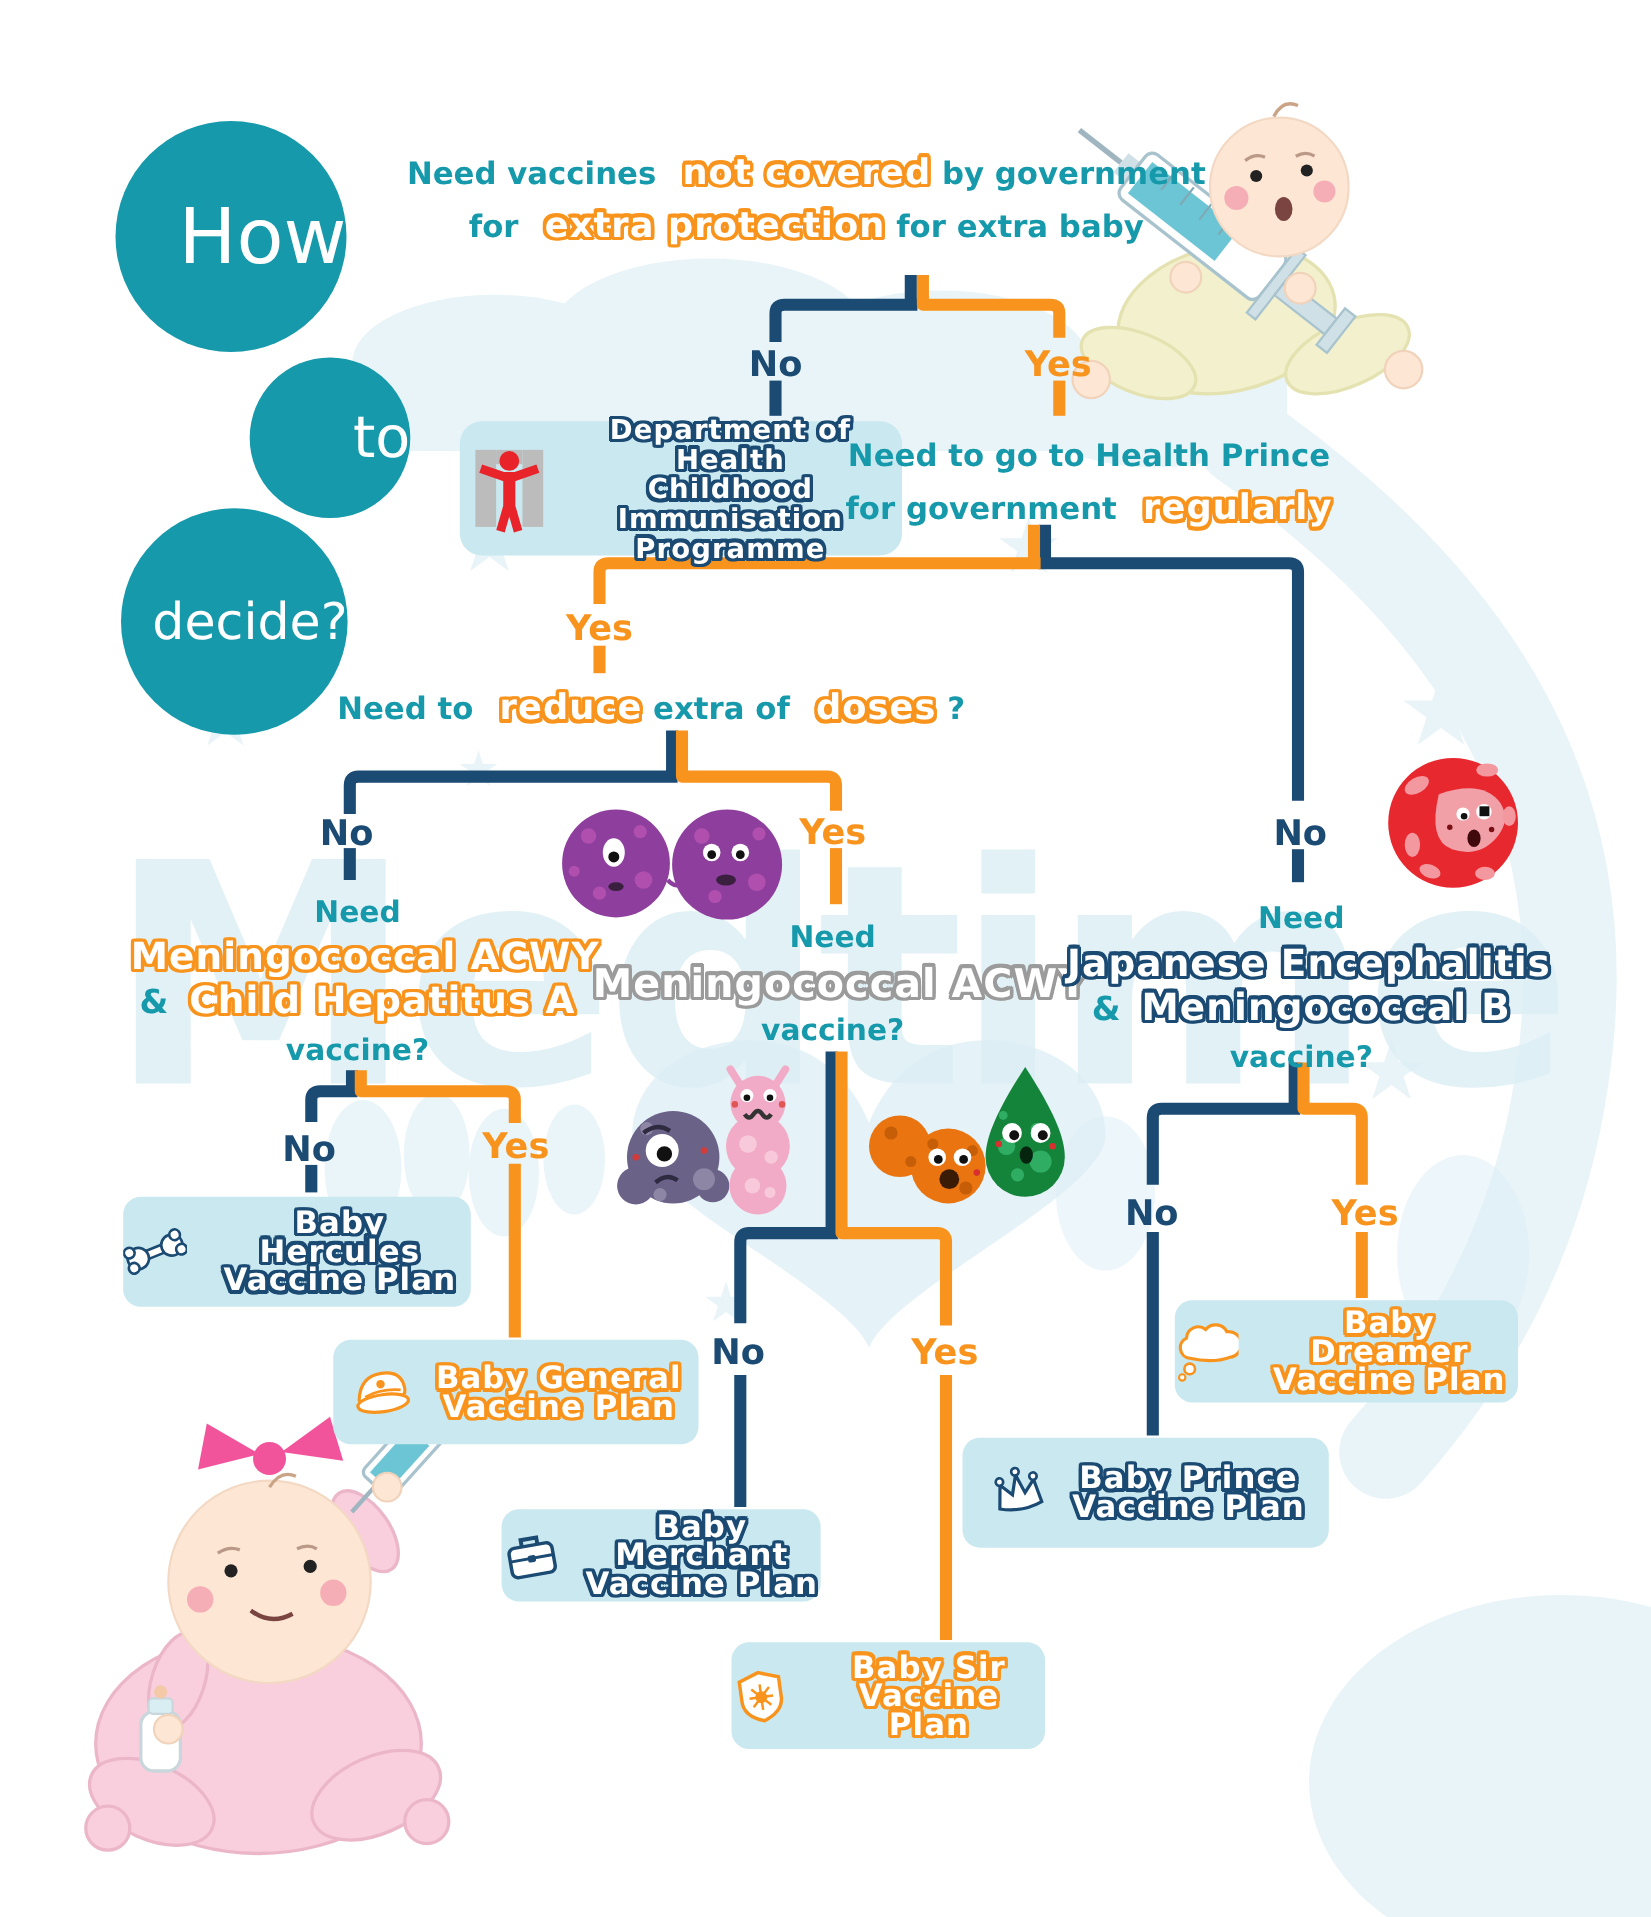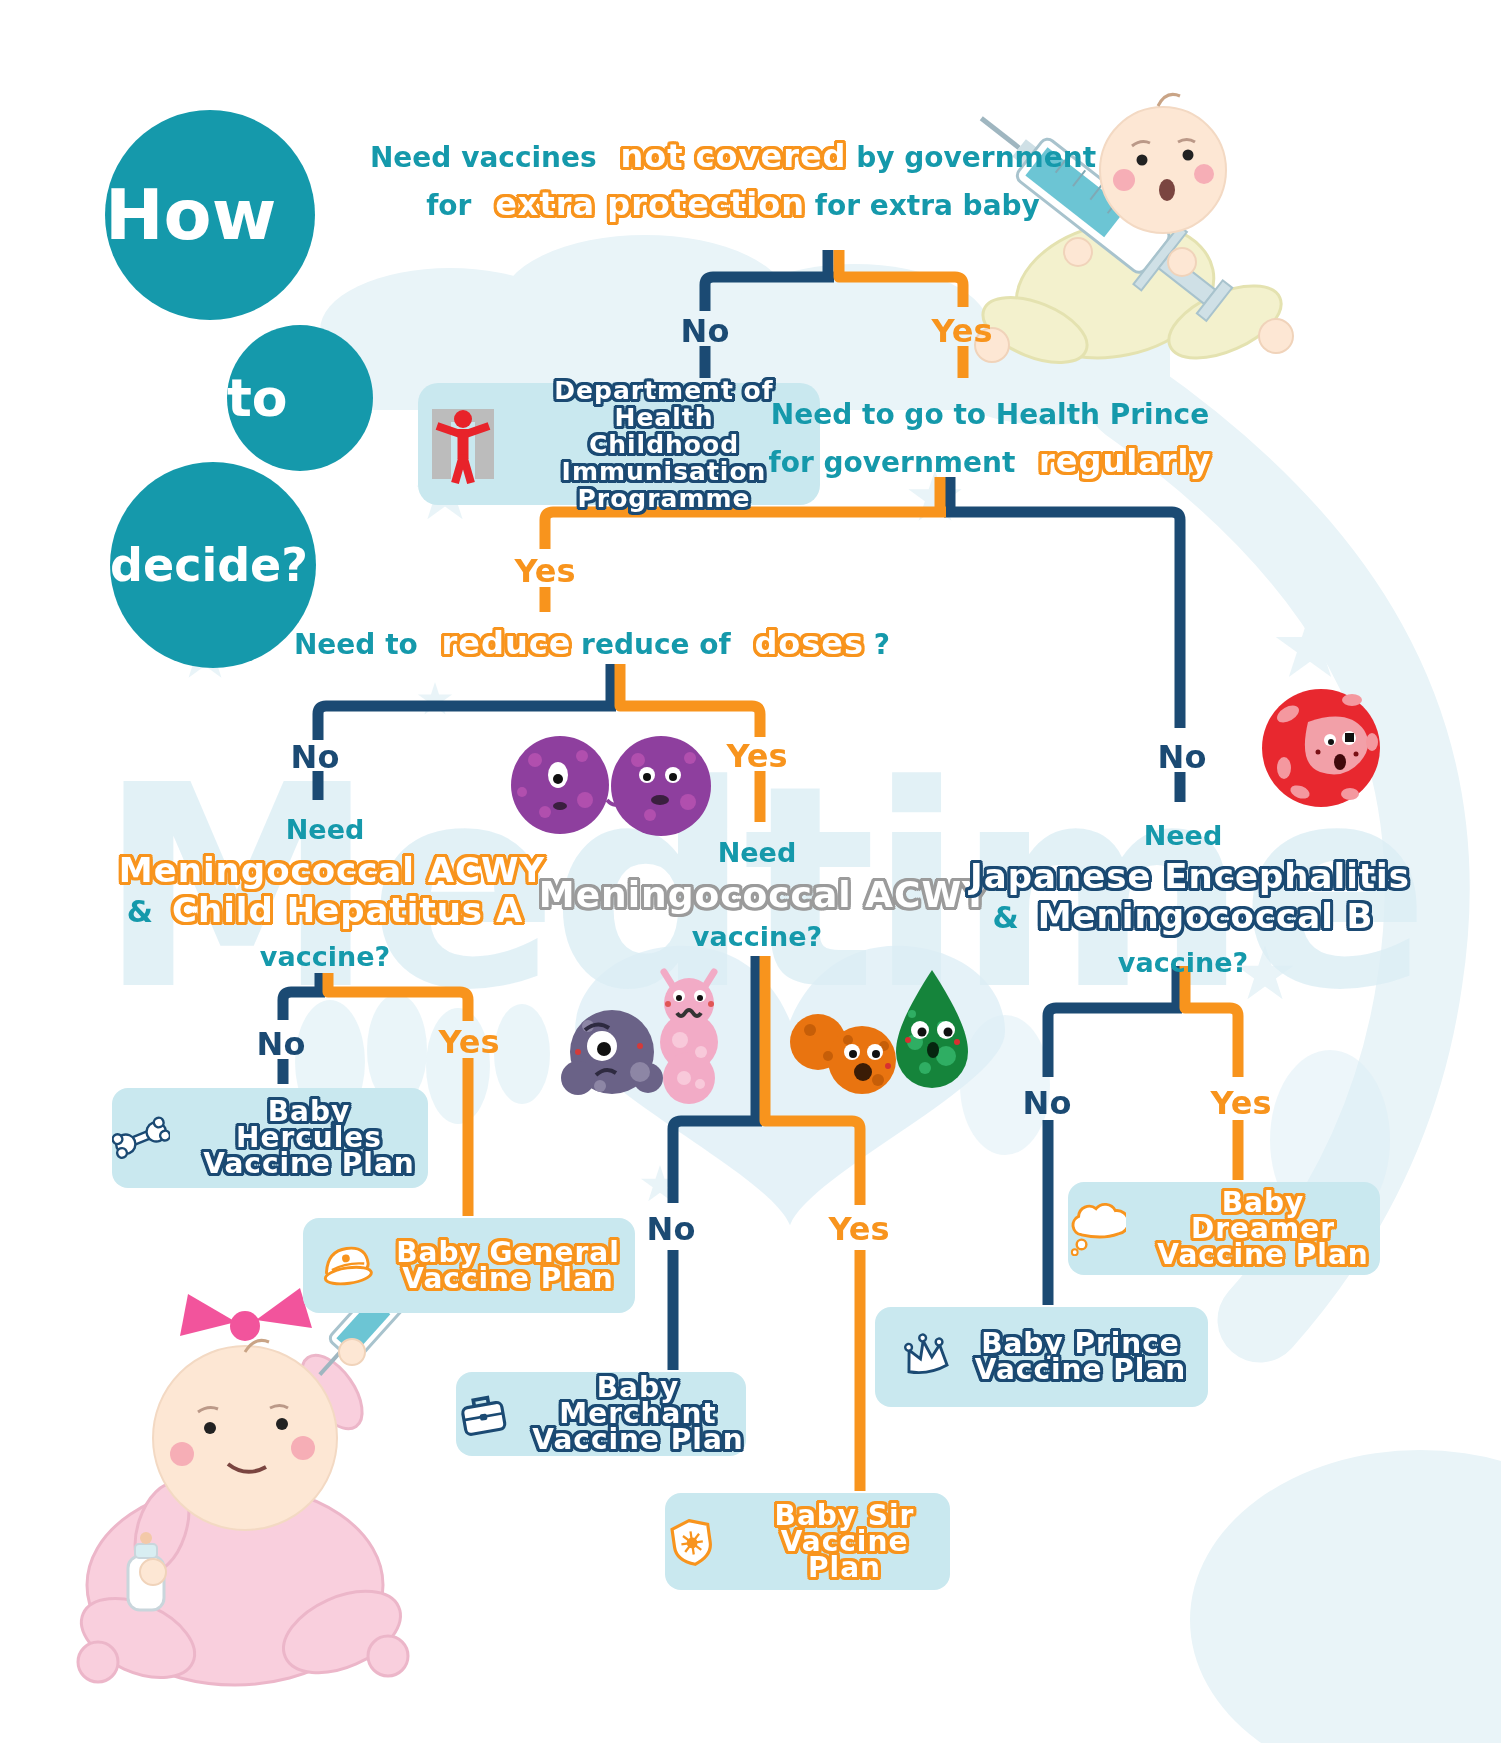--- a/index.html
+++ b/index.html
@@ -18,22 +18,22 @@
     -3px -2px var(--orange),3px 2px var(--orange),-2px -3px var(--orange),2px 3px var(--orange),
     -3px 2px var(--orange),3px -2px var(--orange),2px -3px var(--orange),-2px 3px var(--orange);}
   .bn{text-shadow:-3px 0 var(--navy),3px 0 var(--navy),0 -3px var(--navy),0 3px var(--navy),
     -2px -2px var(--navy),2px -2px var(--navy),-2px 2px var(--navy),2px 2px var(--navy),
     -3px -2px var(--navy),3px 2px var(--navy),-2px -3px var(--navy),2px 3px var(--navy),
     -3px 2px var(--navy),3px -2px var(--navy),2px -3px var(--navy),-2px 3px var(--navy);}
   .bgr{text-shadow:-3px 0 var(--gray-outline),3px 0 var(--gray-outline),0 -3px var(--gray-outline),0 3px var(--gray-outline),
     -2px -2px var(--gray-outline),2px -2px var(--gray-outline),-2px 2px var(--gray-outline),2px 2px var(--gray-outline),
     -3px -2px var(--gray-outline),3px 2px var(--gray-outline),-2px -3px var(--gray-outline),2px 3px var(--gray-outline),
     -3px 2px var(--gray-outline),3px -2px var(--gray-outline),2px -3px var(--gray-outline),-2px 3px var(--gray-outline);}
-  .circle{position:absolute;border-radius:50%;background:var(--teal);color:#fff;font-weight:bold;
-    display:flex;align-items:center;justify-content:flex-start;z-index:4;}
+  .circle{position:absolute;border-radius:50%;background:var(--teal);color:#fff;font-weight:normal;
+    display:flex;align-items:center;justify-content:flex-end;z-index:4;}
   .qline{font-size:28px;line-height:46px;}
   .hl{font-size:32px;}
   .yn{font-size:32px;font-weight:bold;z-index:6;}
   .small-teal{font-size:27px;color:var(--teal);font-weight:bold;}
   .doh{position:absolute;left:418px;top:383px;width:402px;height:122px;background:var(--box-blue);
     border-radius:20px;display:flex;align-items:center;z-index:3;padding:0;}
   .doh-text{flex:1;text-align:center;font-size:25px;line-height:27px;}
   .plan{position:absolute;background:var(--box-blue);border-radius:16px;display:flex;align-items:center;
     justify-content:center;gap:6px;z-index:3;}
   .plan-text{text-align:center;font-size:28px;line-height:26px;letter-spacing:0.5px;}
@@ -326,21 +326,21 @@
     <div class="qline teal">Need to go to Health Prince</div>
     <div class="qline">
       <span class="teal">for government </span><span class="bo hl">regularly</span>
     </div>
   </div>
 
   <div class="txt center yn orangetx" style="left:545px;top:552px;">Yes</div>
   <div class="txt center yn navy" style="left:1182px;top:738px;">No</div>
 
   <div class="txt center" style="left:592px;top:622px;">
-    <span class="teal qline">Need to </span><span class="bo hl">reduce</span><span class="teal qline"> reduce of </span><span class="bo hl">doses</span><span class="teal qline"> ?</span>
+    <span class="teal qline">Need to </span><span class="bo hl">reduce</span><span class="teal qline"> extra of </span><span class="bo hl">doses</span><span class="teal qline"> ?</span>
   </div>
 
   <div class="txt center yn navy" style="left:315px;top:738px;">No</div>
   <div class="txt center yn orangetx" style="left:757px;top:737px;">Yes</div>
 
   <div class="txt center" style="left:325px;top:810px;line-height:40px;">
     <div class="small-teal">Need</div>
     <div class="bo" style="font-size:34px;">Meningococcal ACWY</div>
     <div>
       <span class="teal" style="font-size:30px;">&amp;</span>

